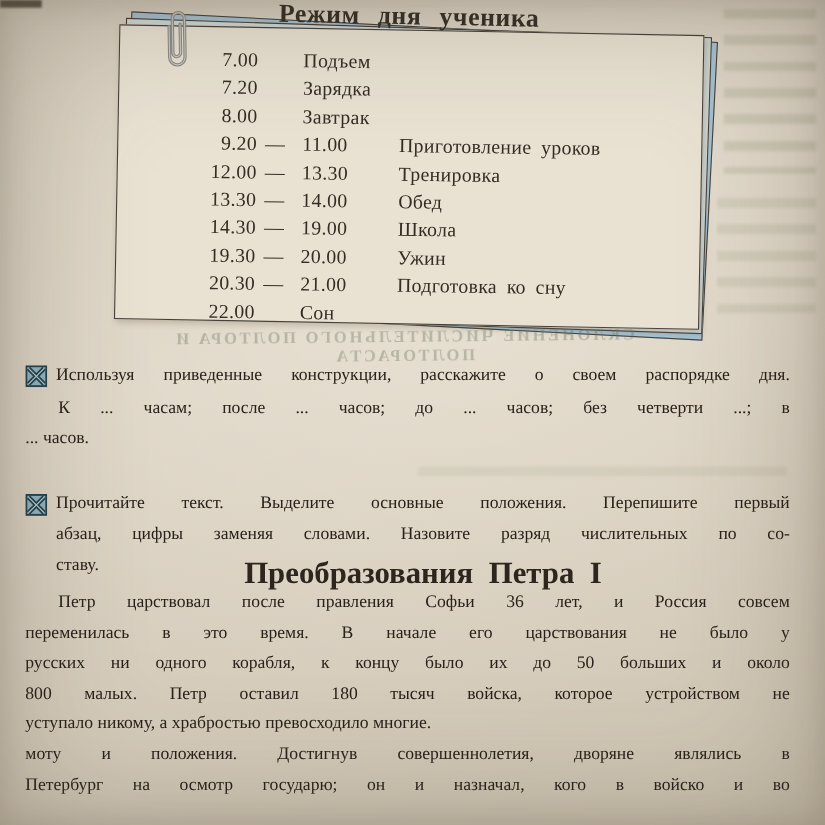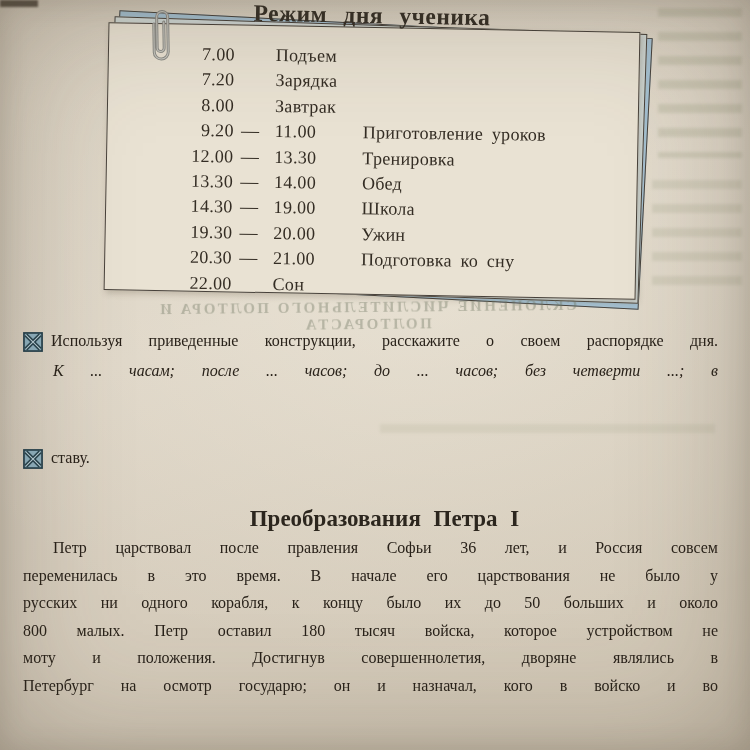--- a/index.html
+++ b/index.html
@@ -39,24 +39,24 @@
   .c-act  {grid-column:4;padding-left:8px;word-spacing:4px;}
   .srow{display:contents;}
   .srow.single .c-act{grid-column:3/5;}
   
   .txt{font-size:16px;line-height:27.6px;color:#29221a;}
   .ex{display:flex;align-items:flex-start;}
   .ex .marker{flex:0 0 20px;margin-top:5px;margin-right:8px;}
   .ex .lines{flex:1 1 auto;line-height:28px;}
   .jl{text-align:justify;text-align-last:justify;}
   .ind{text-indent:30px;}
-  .lines2{line-height:28px;font-style:italic;}
+  .lines2{line-height:28px;}
   .h2{
     left:23px;top:506px;width:695px;text-align:center;padding-left:28px;box-sizing:border-box;
-    font-size:23px;font-weight:bold;word-spacing:7px;color:#2c261e;
+    font-size:28px;font-weight:bold;word-spacing:7px;color:#2c261e;
   }
   
   .mirror-bleed{
     left:95px;top:299px;width:545px;text-align:center;
     transform:scaleX(-1) rotate(.6deg);
     font-size:15px;font-weight:bold;letter-spacing:2.5px;
     color:rgba(106,112,92,.38);filter:blur(.7px);
   }
   .smudge{
     position:absolute;opacity:.22;filter:blur(1.6px);pointer-events:none;
@@ -150,41 +150,45 @@
     <path d="M3 3 L18 18 M18 3 L3 18" stroke="#24414d" stroke-width="4.4"></path>
     <path d="M3 3 L18 18 M18 3 L3 18" stroke="#bcd3dc" stroke-width="1.1"></path>
   </svg>
   <div class="lines">
       <div class="jl">Используя приведенные конструкции, расскажите о своем распорядке дня.</div>
     </div>
 </div>
 
 <div class="abs txt lines2" style="left:23px;top:357px;width:695px;">
     <div class="jl ind">К ... часам; после ... часов; до ... часов; без четверти ...; в</div>
+    <div>... часов.</div>
   </div>
 
 <div class="abs txt ex" style="left:23px;top:444px;width:695px;">
   <svg class="marker" width="20" height="20" viewBox="0 0 21 21">
     <rect x="1" y="1" width="19" height="19" fill="#8fb3c3" stroke="#24414d" stroke-width="1.8"></rect>
     <path d="M3 3 L18 18 M18 3 L3 18" stroke="#24414d" stroke-width="4.4"></path>
     <path d="M3 3 L18 18 M18 3 L3 18" stroke="#bcd3dc" stroke-width="1.1"></path>
   </svg>
   <div class="lines">
+      <div class="jl">Прочитайте текст. Выделите основные положения. Перепишите первый</div>
+      <div class="jl">абзац, цифры заменяя словами. Назовите разряд числительных по со-</div>
       <div>ставу.</div>
     </div>
 </div>
 
 <div class="abs h2">Преобразования Петра I</div>
 
 <div class="abs txt" style="left:23px;top:534px;width:695px;">
   <div>
       <div class="jl ind">Петр царствовал после правления Софьи 36 лет, и Россия совсем</div>
       <div class="jl">переменилась в это время. В начале его царствования не было у</div>
       <div class="jl">русских ни одного корабля, к концу было их до 50 больших и около</div>
       <div class="jl">800 малых. Петр оставил 180 тысяч войска, которое устройством не</div>
+      <div>уступало никому, а храбростью превосходило многие.</div>
     </div>
   <div>
       <div class="jl">моту и положения. Достигнув совершеннолетия, дворяне являлись в</div>
       <div class="jl">Петербург на осмотр государю; он и назначал, кого в войско и во</div>
     </div>
 </div>
 
 <div class="smudge s1"></div>
 <div class="smudge s2"></div>
 <div class="smudge s3"></div>

